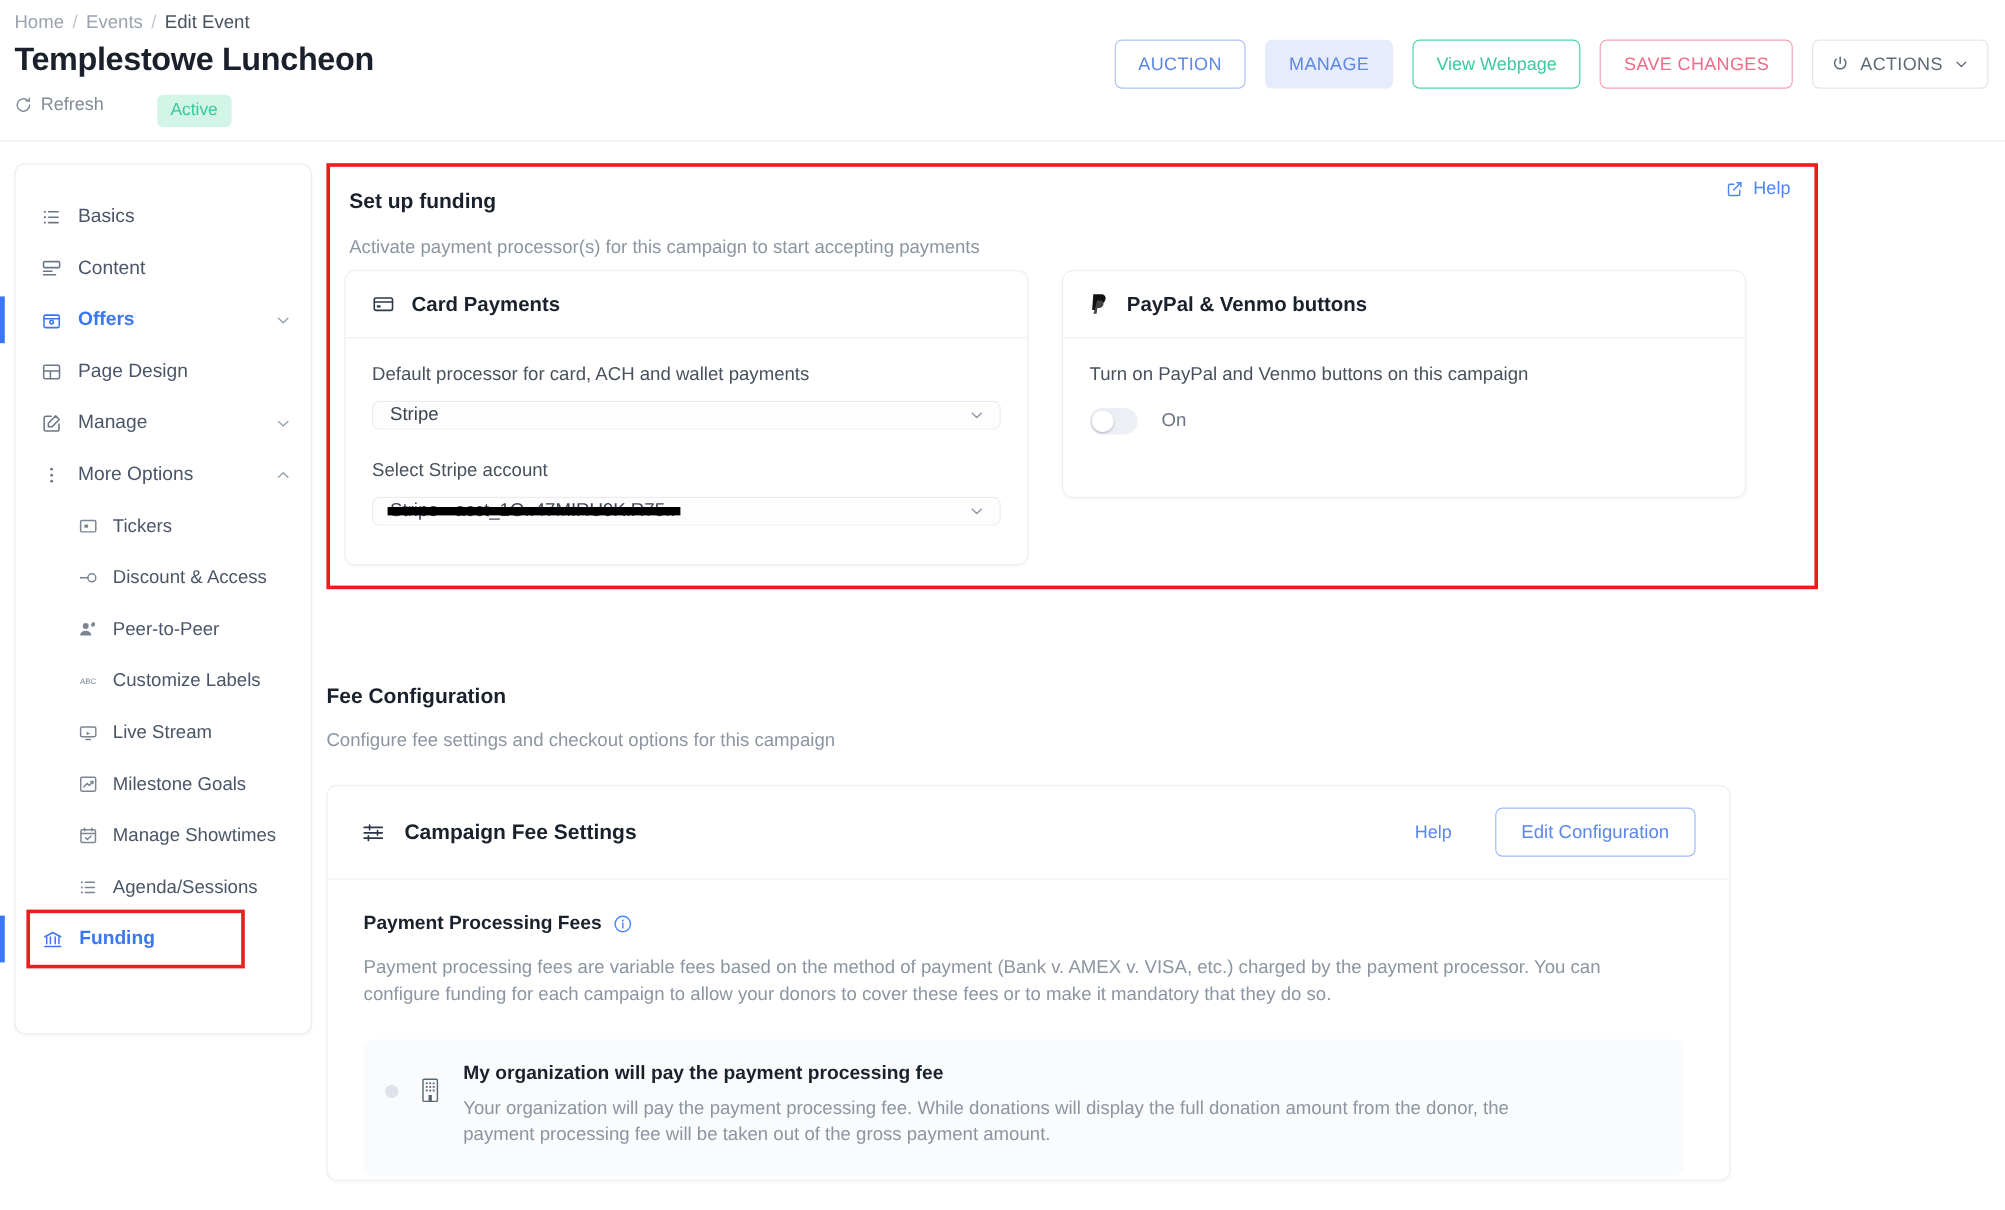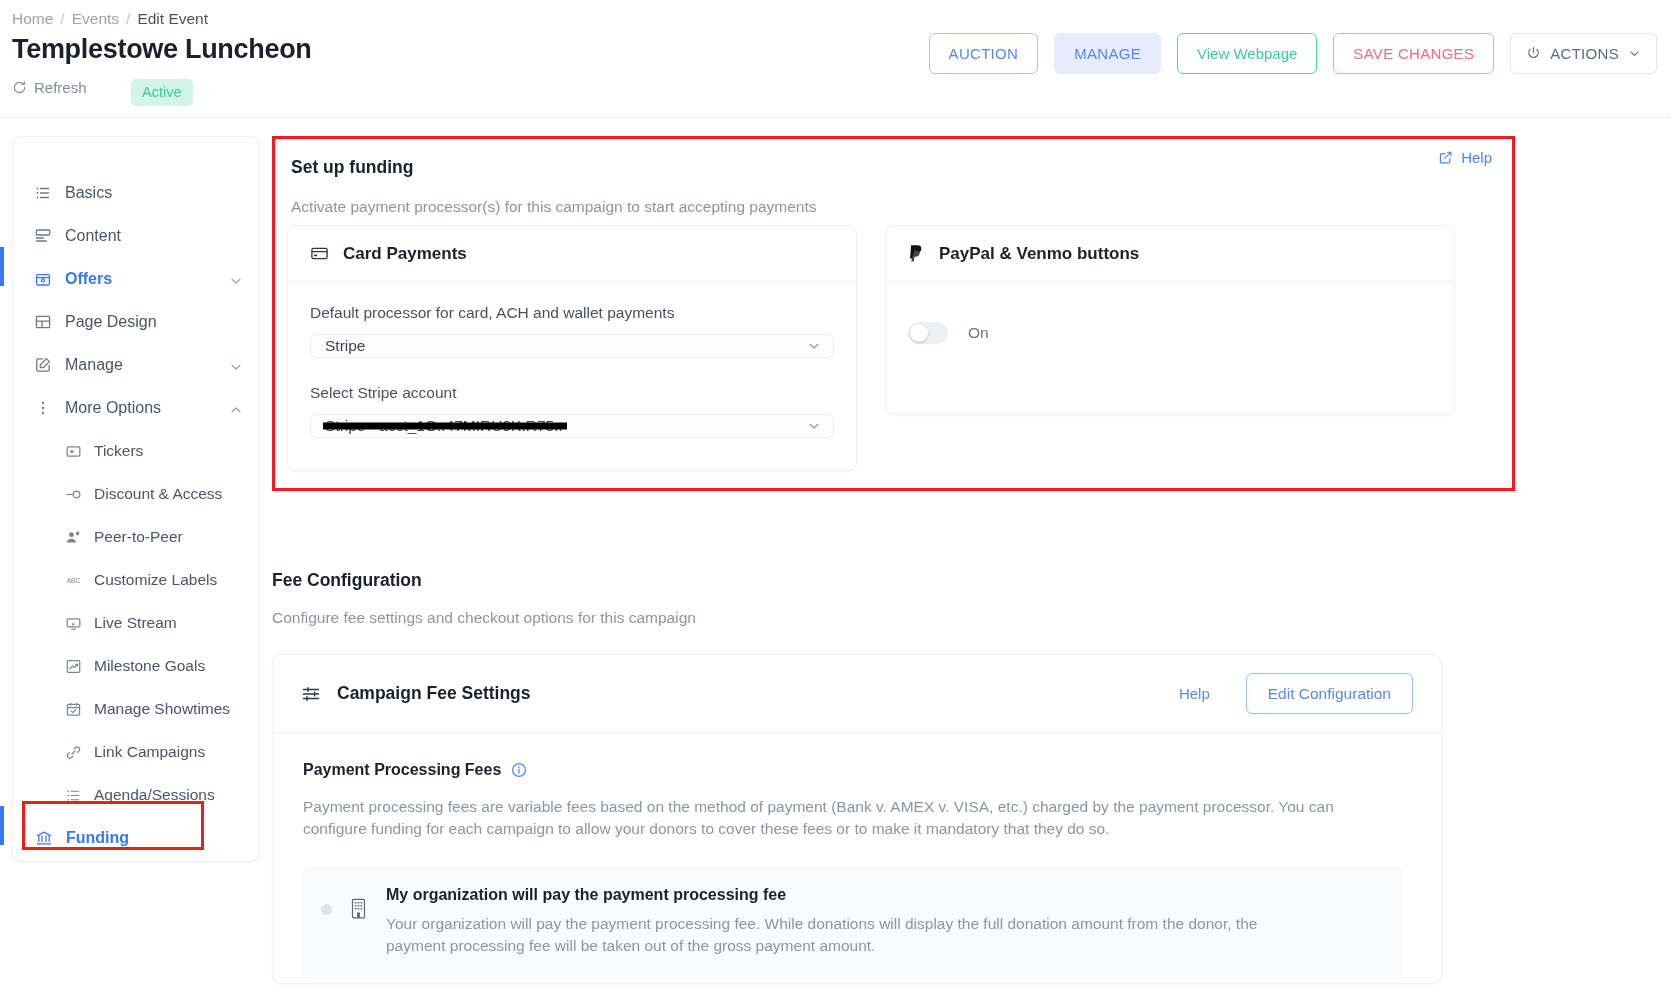--- a/index.html
+++ b/index.html
@@ -80,21 +80,21 @@
     width: 248px; height: 726px;
     background: #fff;
     border: 1px solid #eceff3;
     border-radius: 9px;
     box-shadow: 0 1px 3px rgba(16,24,40,0.04);
     padding-top: 22px;
   }
   .nav-item {
     position: relative;
     height: 43px;
-    display: flex; align-items: flex-end;
+    display: flex; align-items: center;
     padding-left: 20px; padding-right: 16px;
     gap: 13px;
     font-size: 16px; color: #4a5568;
     cursor: pointer;
   }
   .nav-item .nav-ico {
     width: 19px; height: 19px;
     display: flex; align-items: center; justify-content: center;
     color: #6d7787; flex: none;
   }
@@ -476,30 +476,20 @@
       <span class="nav-ico">
         <svg width="17" height="17" viewBox="0 0 18 18" fill="none" stroke="currentColor" stroke-width="1.3" stroke-linecap="round" stroke-linejoin="round">
           <rect x="2.6" y="3.6" width="12.8" height="11.4" rx="1.2"></rect>
             <path d="M2.6 6.9h12.8M5.8 2.4v2.2M12.2 2.4v2.2"></path>
             <path d="M6.6 10.7 8.3 12.3l3.1-3"></path>
         </svg>
       </span>
       <span class="nav-label">Manage Showtimes</span>
     </div>
 
-    <div class="nav-item sub">
-      <span class="nav-ico">
-        <svg width="17" height="17" viewBox="0 0 18 18" fill="none" stroke="currentColor" stroke-width="1.3" stroke-linecap="round">
-          <path d="M7.4 10.6 10.6 7.4"></path>
-            <path d="M9.6 5.2 11 3.8a2.6 2.6 0 0 1 3.7 3.7l-1.4 1.4"></path>
-            <path d="M8.4 12.8 7 14.2a2.6 2.6 0 0 1-3.7-3.7l1.4-1.4"></path>
-        </svg>
-      </span>
-      <span class="nav-label">Link Campaigns</span>
-    </div>
 
     <div class="nav-item sub">
       <span class="nav-ico">
         <svg width="17" height="17" viewBox="0 0 18 18" fill="none" stroke="currentColor" stroke-width="1.3" stroke-linecap="round">
           <path d="M6.5 4.5h8M6.5 9h8M6.5 13.5h8"></path>
             <circle cx="3.4" cy="4.5" r=".9" fill="currentColor" stroke="none"></circle>
             <circle cx="3.4" cy="9" r=".9" fill="currentColor" stroke="none"></circle>
             <circle cx="3.4" cy="13.5" r=".9" fill="currentColor" stroke="none"></circle>
         </svg>
       </span>
@@ -576,20 +566,21 @@
           <div class="proc-card-head">
             <span class="ph-ico">
               <svg width="17" height="19" viewBox="0 0 17 19" fill="#111">
                 <path d="M3.1 1.2h6.3c2.7 0 4.3 1.4 3.9 4-.4 2.6-2.4 4.1-5 4.1H6.2l-.8 5.1H2.1z"></path>
                 <path d="M6.3 6.5h2.4c2 0 3.2 1.1 2.9 3-.3 2-1.9 3.2-3.9 3.2H6.5l-.7 4.8H3.2z" fill="#444"></path>
               </svg>
             </span>
             <span>PayPal &amp; Venmo buttons</span>
           </div>
           <div class="proc-card-body">
+            <div class="field-label">Turn on PayPal and Venmo buttons on this campaign</div>
             <div class="toggle-row">
               <div class="toggle">
                 <div class="knob"></div>
               </div>
               <div class="toggle-label">On</div>
             </div>
           </div>
         </div>
 
       </div>

